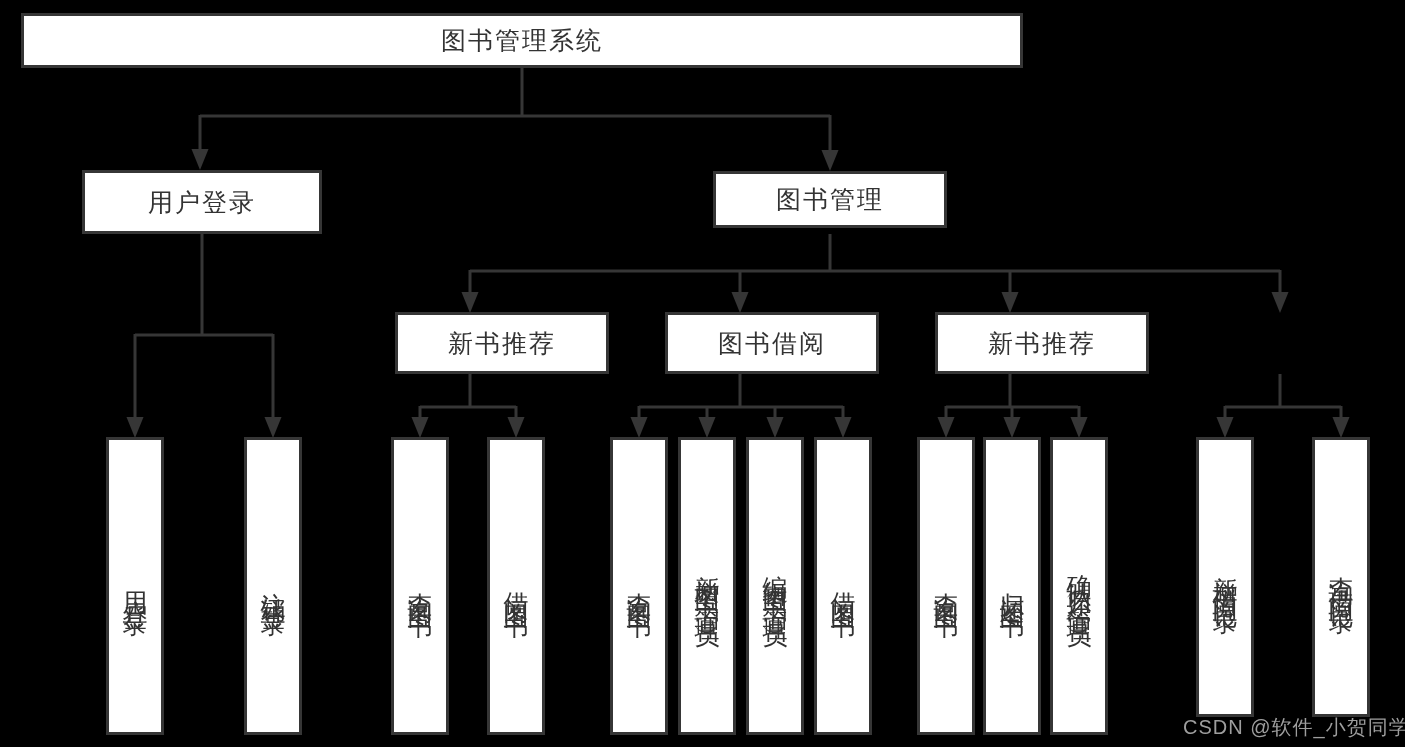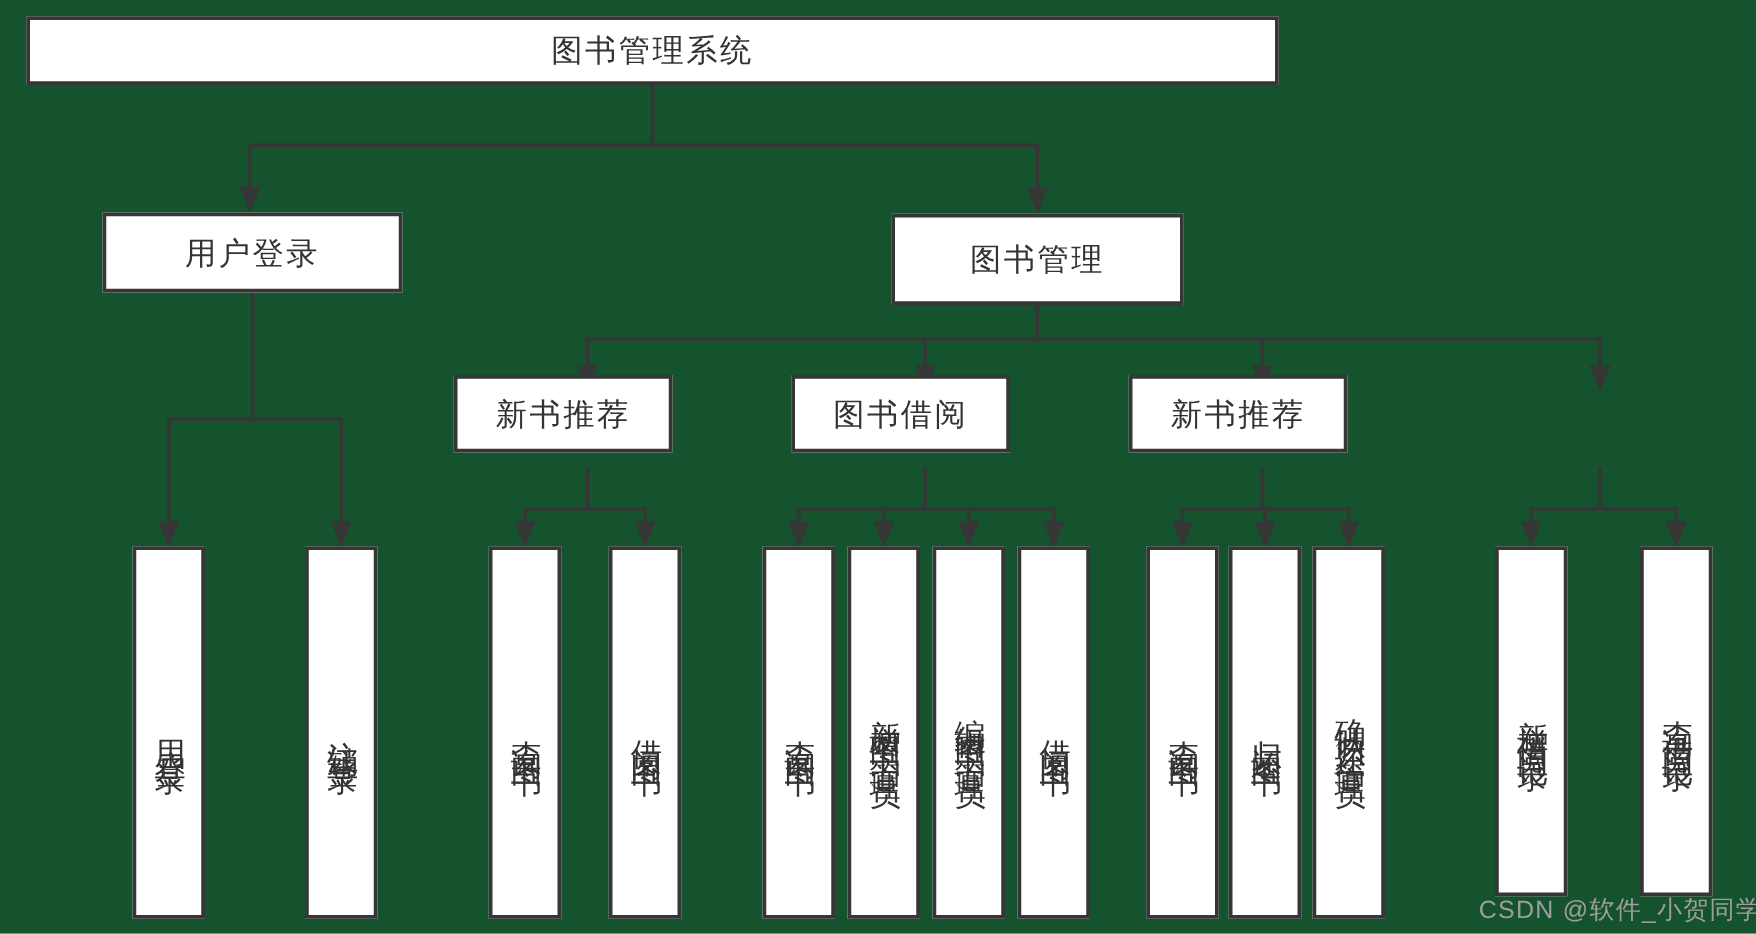--- a/index.html
+++ b/index.html
@@ -2,41 +2,41 @@
 <html style="--line: #363636; --text: #333333; --wm: #9e9e9e;"><head>
 <meta charset="utf-8">
 <style>
   :root{
     --line:#363636;
     --text:#333333;
     --wm:#9e9e9e;
   }
   html,body{margin:0;padding:0;background:#ffffff;}
   .canvas{
-    position:relative;width:1405px;height:747px;background:#14532d;
+    position:relative;width:1405px;height:747px;background:#000000;
     font-family:"Liberation Sans","DejaVu Sans",sans-serif;overflow:hidden;
   }
   svg.wires{position:absolute;left:0;top:0;z-index:0;}
   svg.wires .ln{stroke:var(--line);stroke-width:3;fill:none;}
   svg.wires .ar{fill:var(--line);stroke:none;}
   .node{
     position:absolute;box-sizing:border-box;border:3px solid var(--line);
     background:#ffffff;display:flex;align-items:center;justify-content:center;
     color:var(--text);z-index:1;
   }
   .hlabel{font-size:25px;letter-spacing:2px;white-space:nowrap;}
   .vtext{
     writing-mode:vertical-rl;text-orientation:mixed;
     font-size:25px;letter-spacing:7px;line-height:1;white-space:nowrap;
   }
   
   .n-root{left:21px;top:13px;width:1002px;height:55px;}
   .n-l2-user{left:82px;top:170px;width:240px;height:64px;}
-  .n-l2-book{left:713px;top:171px;width:234px;height:73px;}
-  .n-l3{top:300px;width:175px;height:62px;}
+  .n-l2-book{left:713px;top:171px;width:234px;height:57px;}
+  .n-l3{top:312px;width:214px;height:62px;margin-left:32px;}
   .n-l3-new{left:363px;}
   .n-l3-borrow{left:633px;}
   .n-l3-current{left:903px;}
   .n-l3-records{left:1173px;}
   .leaf{top:437px;width:58px;height:298px;}
   .leaf-short{height:280px;}
   .lf-user1{left:106px;}  .lf-user2{left:244px;}
   .lf-nb1{left:391px;}    .lf-nb2{left:487px;}
   .lf-bw1{left:610px;}    .lf-bw2{left:678px;}  .lf-bw3{left:746px;}  .lf-bw4{left:814px;}
   .lf-cu1{left:917px;}    .lf-cu2{left:983px;}  .lf-cu3{left:1050px;}

